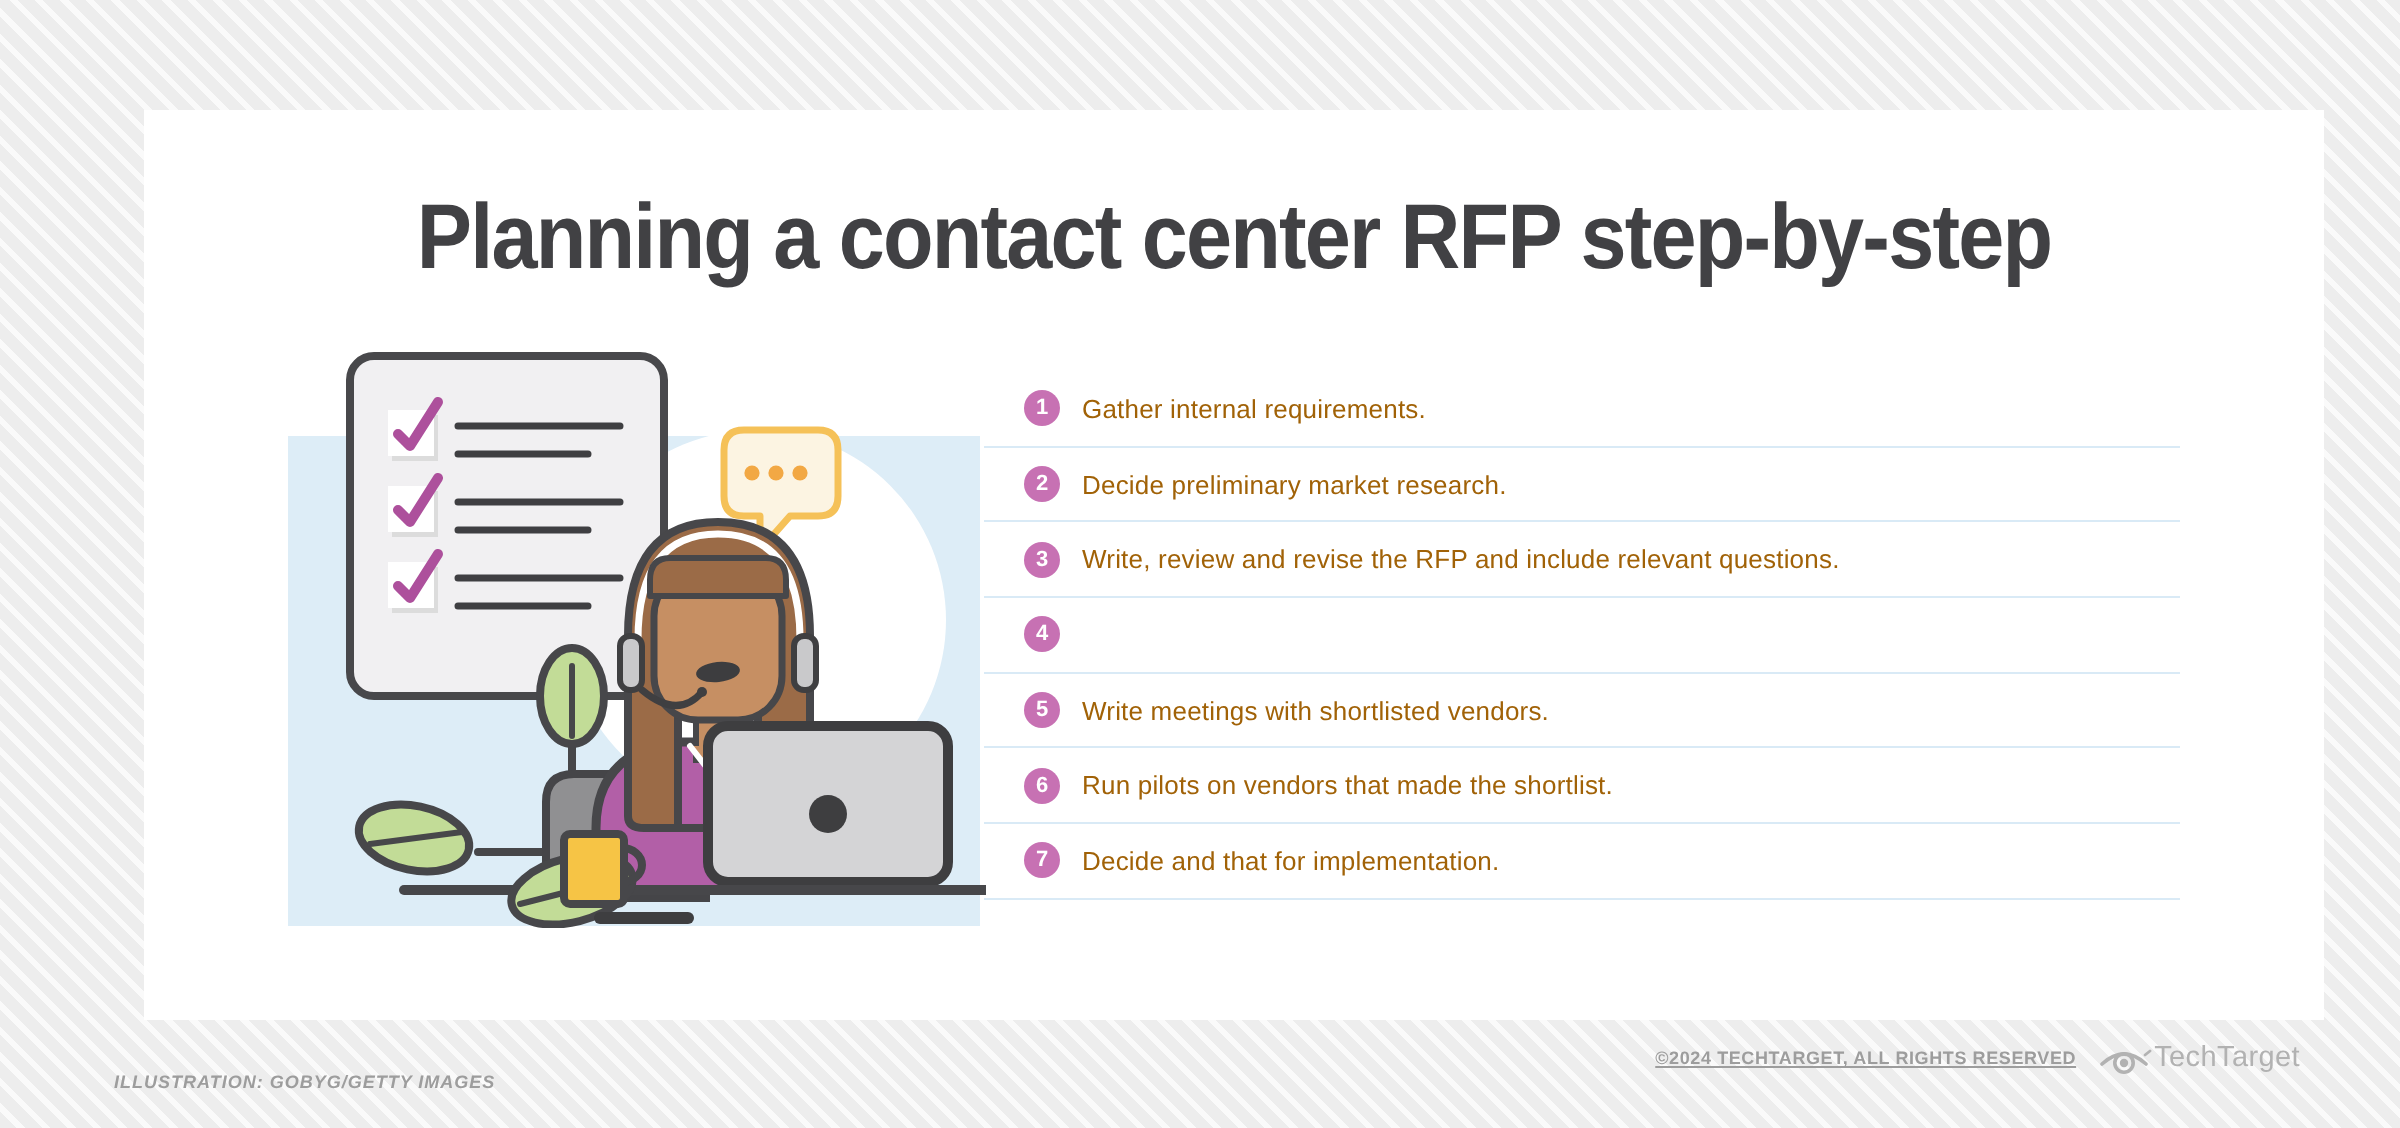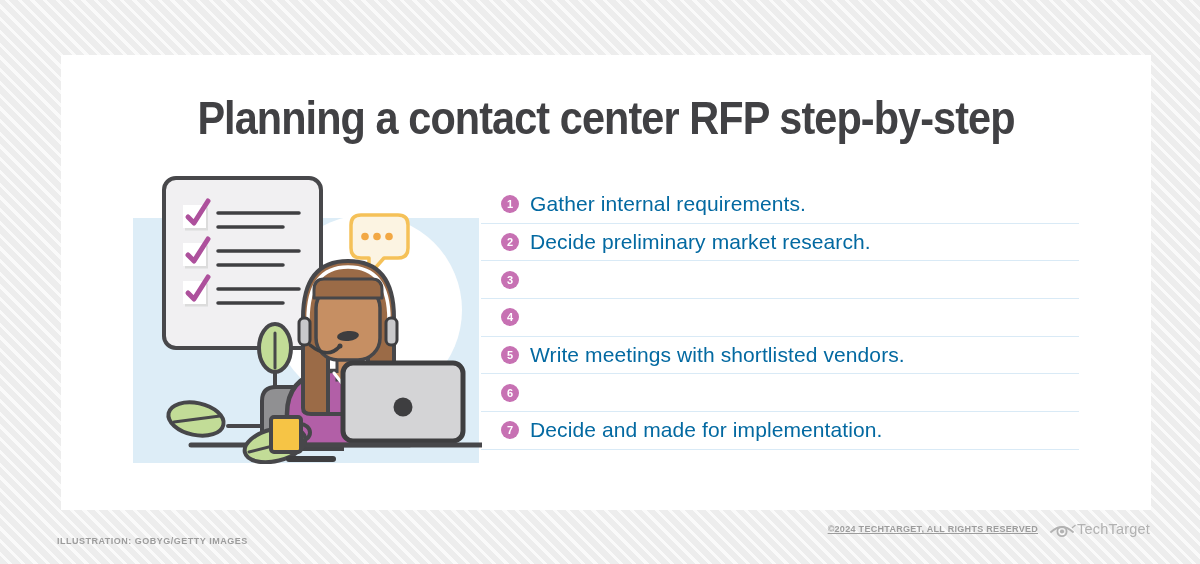--- a/index.html
+++ b/index.html
@@ -5,21 +5,21 @@
   html, body { margin: 0; padding: 0; }
   body {
     width: 1200px; height: 564px;
     position: relative;
     overflow: hidden;
     font-family: "Liberation Sans", sans-serif;
     background: repeating-linear-gradient(45deg, #ededed 0px, #ededed 6px, #fafafa 6px, #fafafa 9px);
   }
   .card {
     position: absolute;
-    left: 61px; top: 55px;
+    left: 72px; top: 55px;
     width: 1090px; height: 455px;
     background: #ffffff;
   }
   .title {
     position: absolute;
     top: 38px; left: 0; width: 100%;
     text-align: center;
     font-size: 46px;
     font-weight: bold;
     line-height: 1.1;
@@ -53,32 +53,33 @@
     border-radius: 50%;
     background: var(--accent, #c771b3);
     color: #ffffff;
     font-size: 11px;
     font-weight: bold;
     line-height: 18px;
     text-align: center;
     margin-right: 11px;
   }
   .step-text {
-    font-size: 21px;
-    color: #0369a1;
+    font-size: 13px;
+    color: #a16207;
     letter-spacing: 0.1px;
     white-space: nowrap;
   }
   .credit {
     position: absolute;
     left: 57px; top: 536px;
     font-size: 9px;
     font-weight: bold;
     color: #9d9d9d;
     letter-spacing: 0.5px;
+    font-style: italic;
   }
   .footer-right {
     position: absolute;
     right: 50px; top: 521px;
     display: flex;
     align-items: flex-start;
     gap: 9px;
   }
   .copyright {
     font-size: 9px;
@@ -193,38 +194,40 @@
         <span class="step-text">Gather internal requirements.</span>
       </div>
 
       <div class="step-row">
         <span class="badge">2</span>
         <span class="step-text">Decide preliminary market research.</span>
       </div>
 
       <div class="step-row">
         <span class="badge">3</span>
+        <span class="step-text">Write, review and revise the RFP and include relevant questions.</span>
       </div>
 
       <div class="step-row">
         <span class="badge">4</span>
       </div>
 
       <div class="step-row">
         <span class="badge">5</span>
         <span class="step-text">Write meetings with shortlisted vendors.</span>
       </div>
 
       <div class="step-row">
         <span class="badge">6</span>
+        <span class="step-text">Run pilots on vendors that made the shortlist.</span>
       </div>
 
       <div class="step-row">
         <span class="badge">7</span>
-        <span class="step-text">Decide and made for implementation.</span>
+        <span class="step-text">Decide and that for implementation.</span>
       </div>
     </div>
 </div>
 
 <div class="credit">ILLUSTRATION: GOBYG/GETTY IMAGES</div>
 <div class="footer-right">
   <span class="copyright">©2024 TECHTARGET, ALL RIGHTS RESERVED</span>
   <span class="brand">
     <svg width="30" height="17" viewBox="0 0 30 17" aria-hidden="true">
       <path d="M4,11 Q15,1 26,11" fill="none" stroke="#b2b2b2" stroke-width="1.8" stroke-linecap="round"></path>

